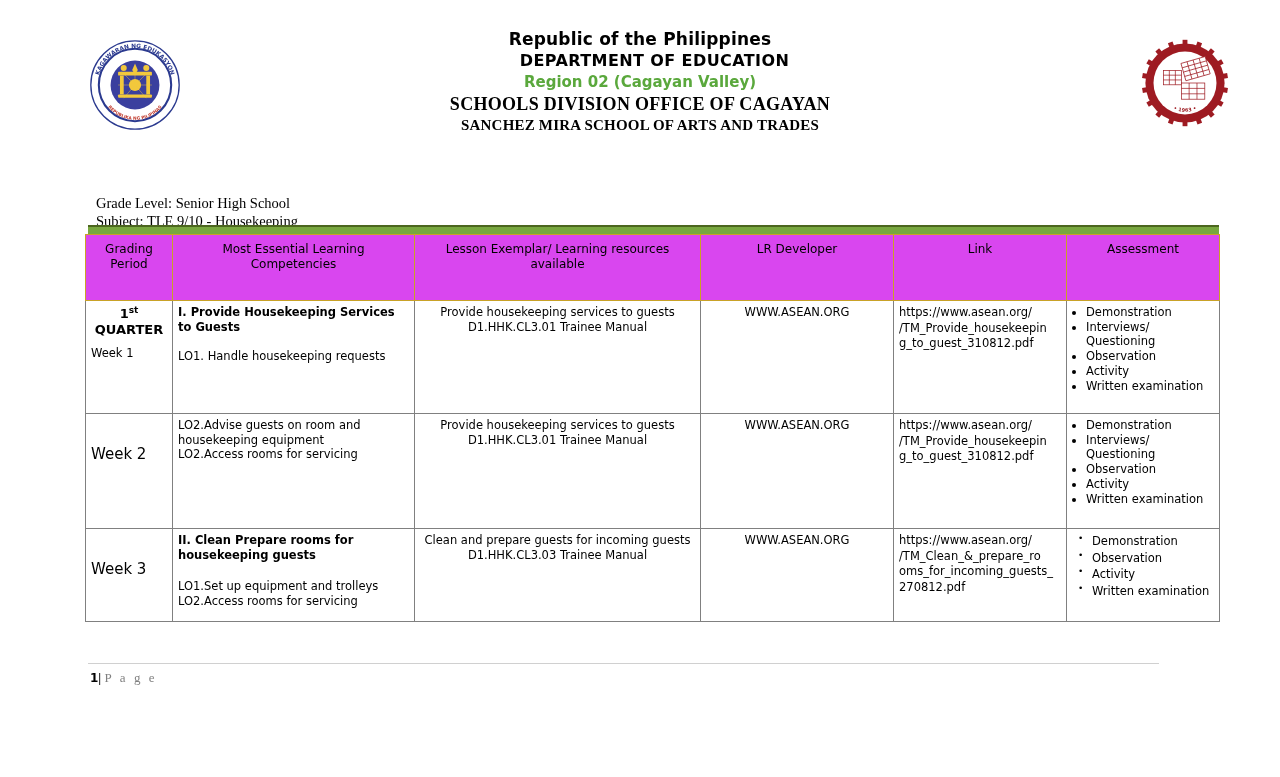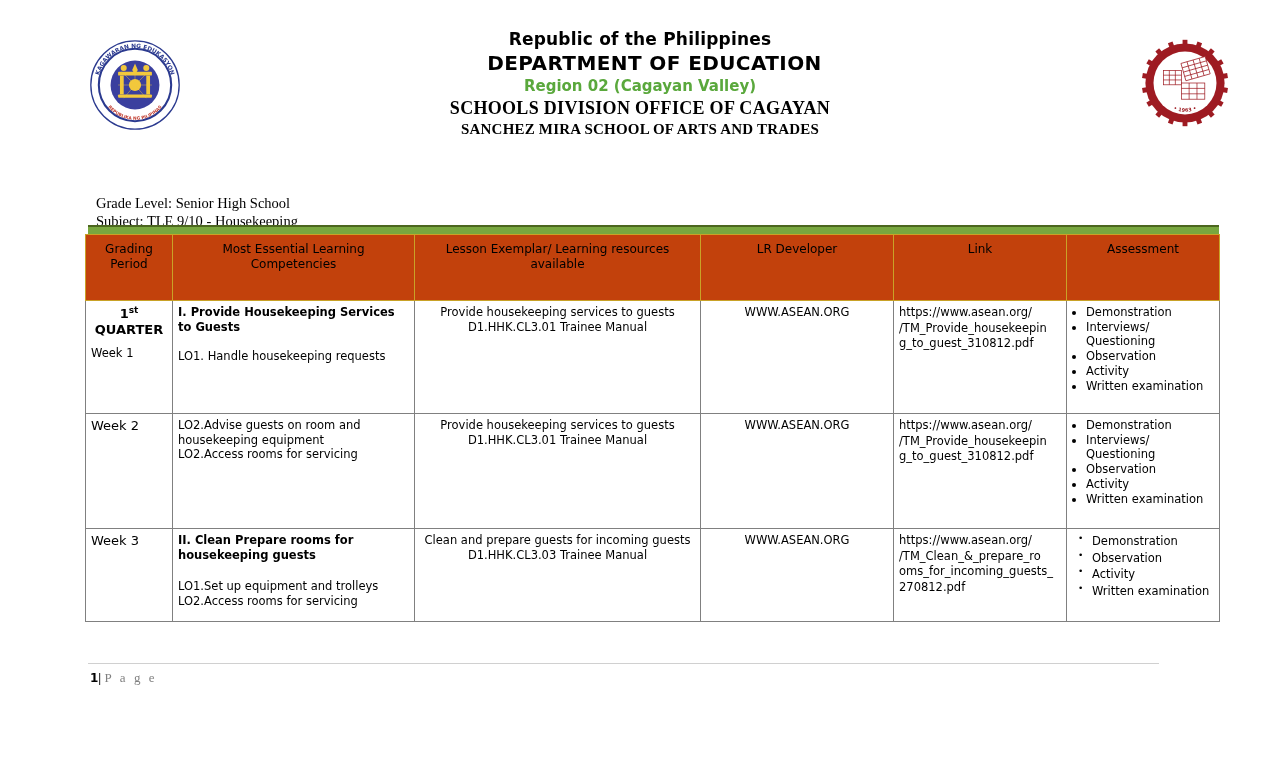--- a/index.html
+++ b/index.html
@@ -52,21 +52,21 @@
   .hl-republic {
     font-family: "DejaVu Sans", sans-serif;
     font-weight: bold;
     font-size: 17px;
     letter-spacing: 0.2px;
   }
 
   .hl-deped {
     font-family: "DejaVu Sans", sans-serif;
     font-weight: bold;
-    font-size: 20px;
+    font-size: 16px;
     letter-spacing: 0.4px;
     margin-top: 3px;
     padding-left: 29px;
   }
 
   .hl-region {
     font-family: "DejaVu Sans", sans-serif;
     font-weight: bold;
     font-size: 15px;
     color: #5aa83c;
@@ -135,21 +135,21 @@
     font-family: "DejaVu Sans", sans-serif;
   }
   .matrix td, .matrix th {
     border: 1px solid #808080;
     vertical-align: top;
     padding: 4px 5px;
     font-size: 11.5px;
     line-height: 1.28;
   }
   .matrix thead th {
-    background: #c2410c;
+    background: #d946ef;
     border: 1px solid #c9a227;
     text-align: center;
     vertical-align: top;
     font-weight: normal;
     font-size: 12px;
     padding-top: 7px;
     height: 54px;
   }
   .matrix thead tr { outline: none; }
 
@@ -172,21 +172,22 @@
     font-size: 13px;
     line-height: 1.2;
     margin-bottom: 2px;
   }
   .period-big sup { font-size: 9px; vertical-align: super; }
   .period-week {
     font-size: 11.5px;
     margin-top: 8px;
   }
   .period-week-plain {
-    font-size: 13px;
+    font-size: 15px;
+    margin-top: 27px;
   }
 
   .melc-title {
     font-weight: bold;
     margin: 0 0 0 0;
   }
   .melc-lo {
     margin-top: 15px;
   }
   .melc-lo-tight {

